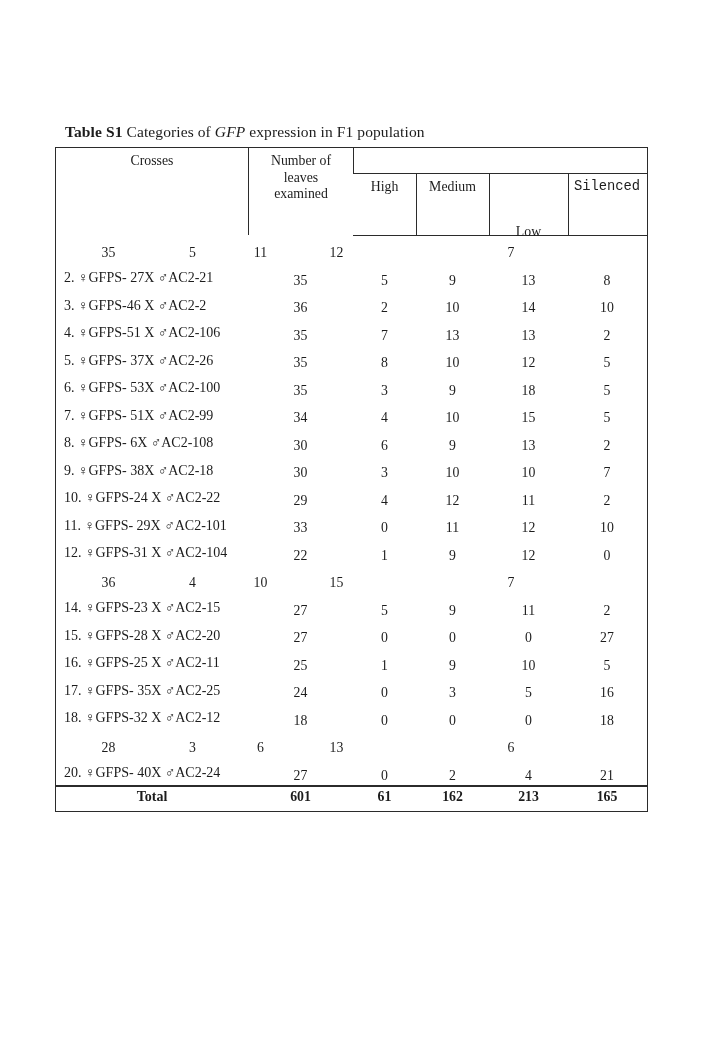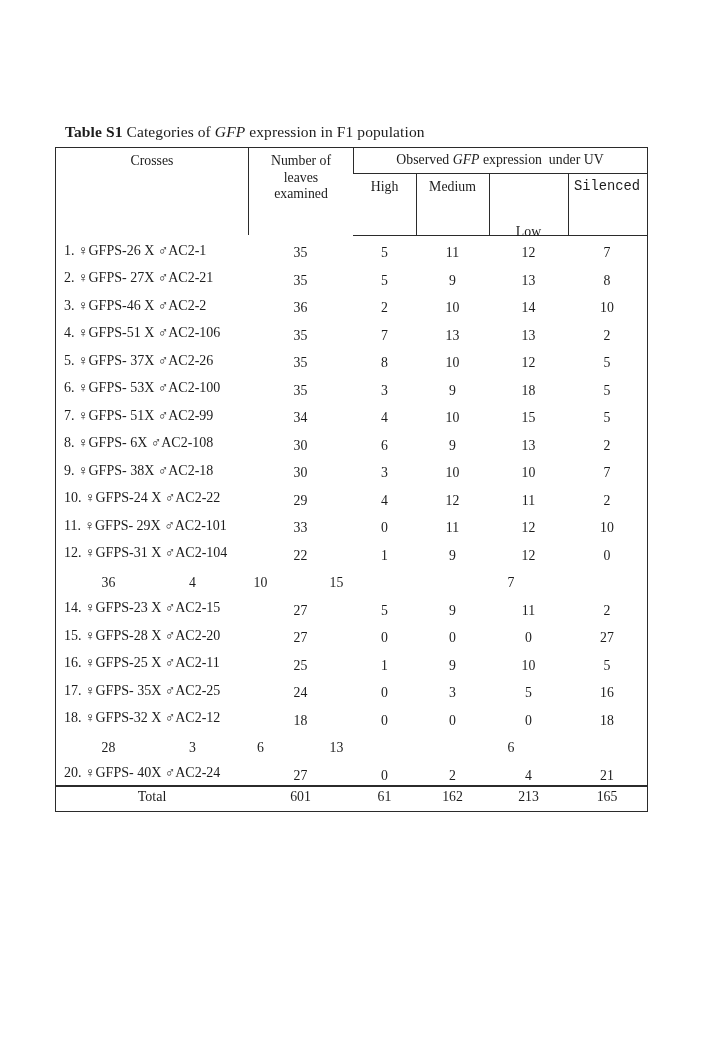--- a/index.html
+++ b/index.html
@@ -33,21 +33,21 @@
   .row{display:flex;height:27.5px;font-size:14px;}
   .cell{display:flex;align-items:center;box-sizing:border-box;}
   .c-cross{width:192px;padding-left:8px;}
   .c-num{justify-content:center;padding-top:5px;font-size:13.8px;}
   .c-leaves{width:105px;}
   .c-high{width:63px;}
   .c-medium{width:73px;}
   .c-low{width:79px;}
   .c-silenced{flex:1;}
   .total-row{position:absolute;left:0;top:639px;width:590px;height:17px;
-             display:flex;font-weight:normal;font-size:14px;text-align:right;}
+             display:flex;font-weight:bold;font-size:14px;text-align:right;}
   .total-row .cell{padding-top:2px;}
   .t-label{width:192px;justify-content:center;}
 </style>
 </head>
 <body>
 
 <div class="page">
 
   <div class="title">
     <b>Table S1</b><span class="pre"> Categories of </span><i>GFP</i><span class="pre"> expression in F1 population</span>
@@ -61,33 +61,27 @@
     <div class="ln v3"></div>
     <div class="ln v4"></div>
     <div class="ln v5"></div>
     <div class="ln h2"></div>
     <div class="ln h3"></div>
 
     <div class="hdr h-leaves">Number of
 leaves
 examined</div>
     <div class="hdr h-crosses">Crosses</div>
-    <div class="hdr h-uv">
-      <span>Observed </span><i class="pre">GFP</i><span class="pre"> expression  under UV</span>
-    </div>
     <div class="hdr h-high">High</div>
     <div class="hdr h-medium">Medium</div>
     <div class="hdr h-low">Low</div>
     <div class="hdr h-silenced">Silenced</div>
 
     <div class="body-rows">
   <div class="row">
-    <div class="cell c-cross">
-            <span>1. ♀GFPS-26 X ♂AC2-1</span>
-          </div>
     <div class="cell c-num c-leaves">
             <span>35</span>
           </div>
     <div class="cell c-num c-high">
             <span>5</span>
           </div>
     <div class="cell c-num c-medium">
             <span>11</span>
           </div>
     <div class="cell c-num c-low">

